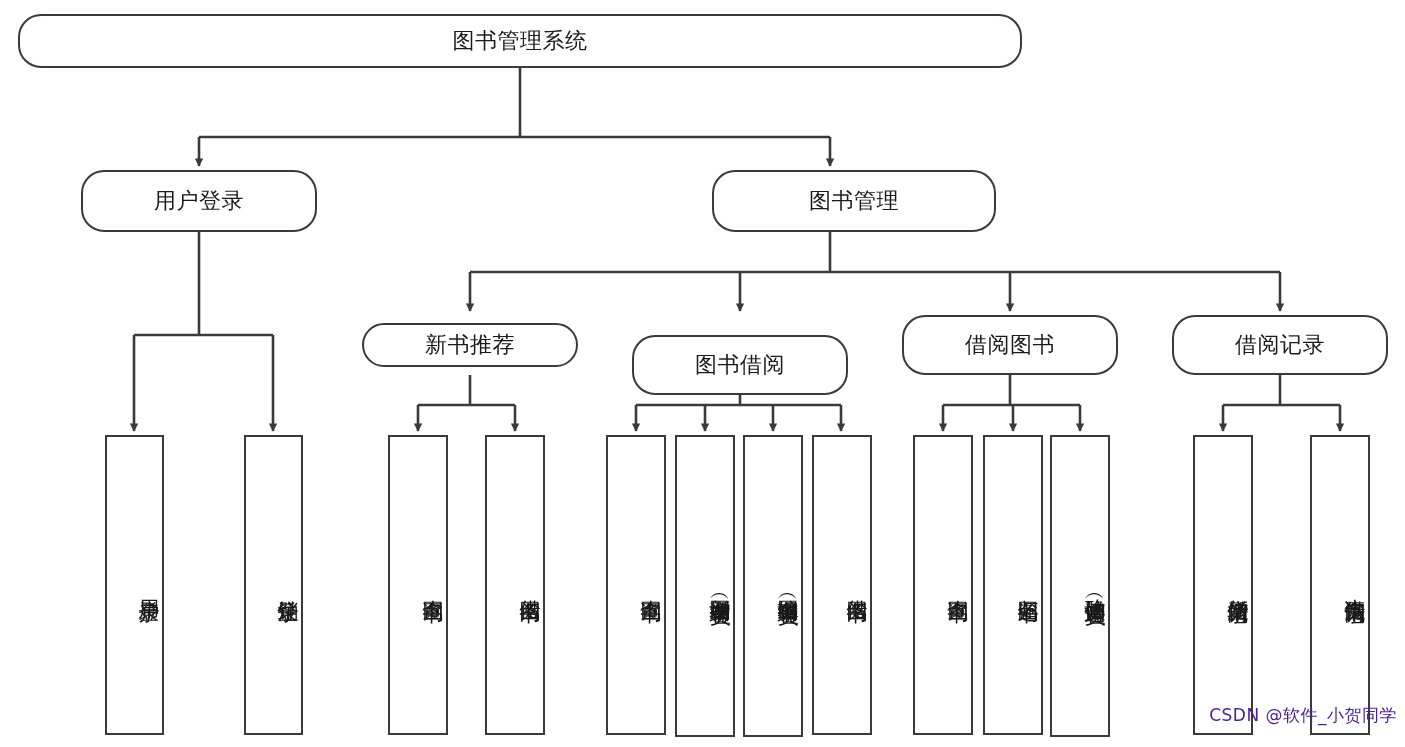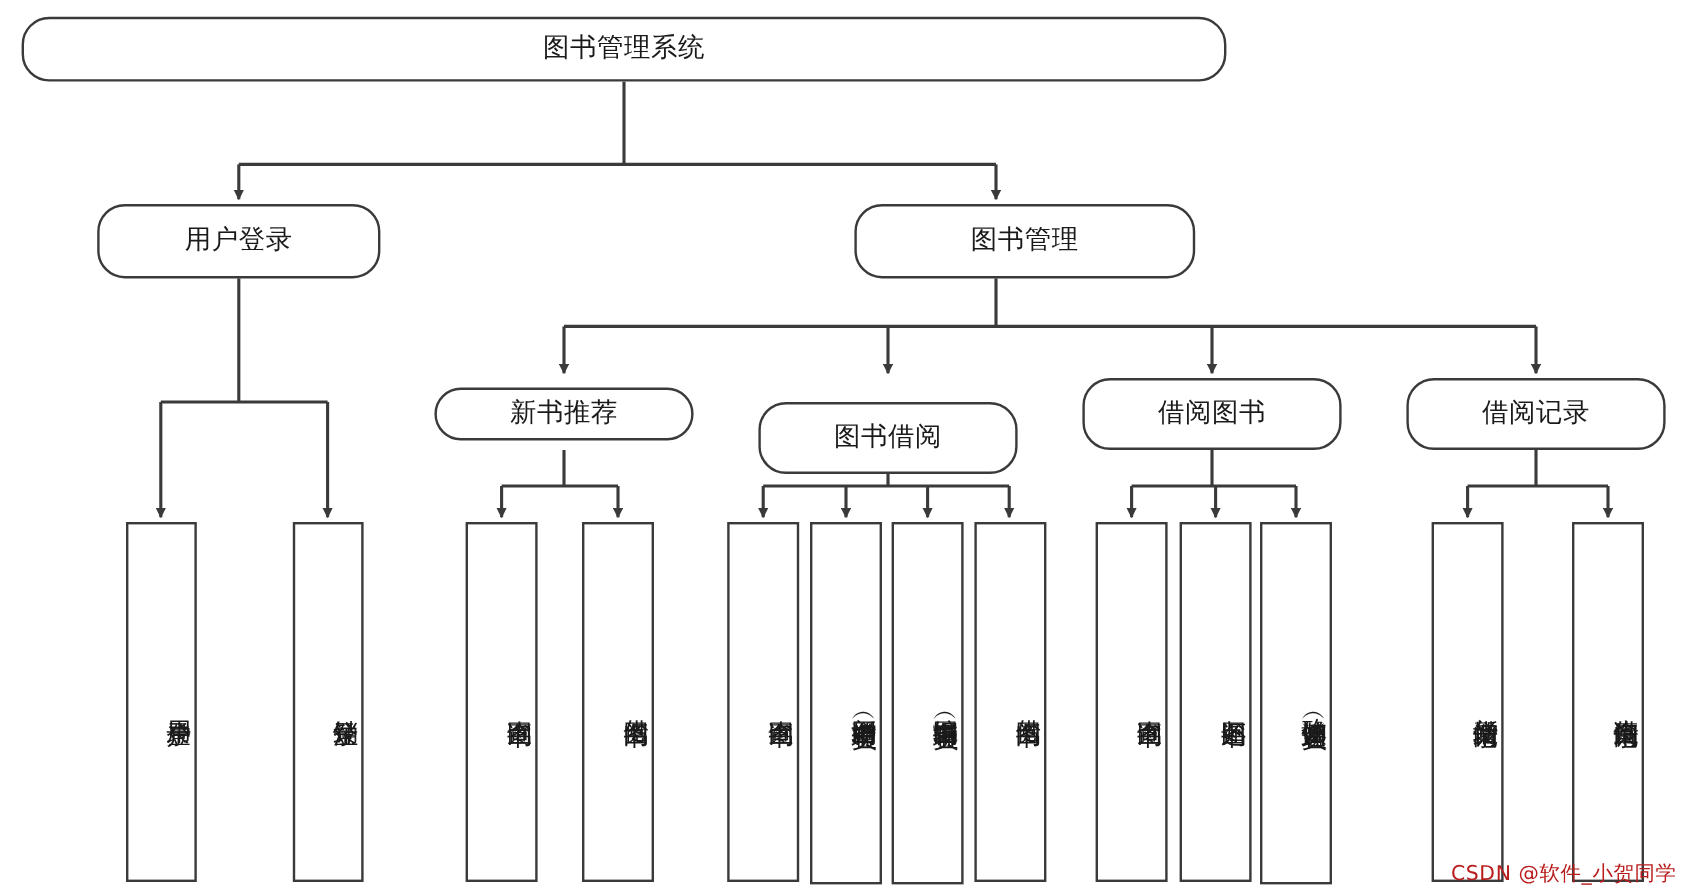--- a/index.html
+++ b/index.html
@@ -54,23 +54,23 @@
     justify-content: center;
   }
   .node-v > span {
     writing-mode: vertical-rl;
     text-orientation: upright;
     display: block;
   }
   #watermark {
     position: absolute;
     right: 8px;
-    bottom: 8px;
+    bottom: 20px;
     font-size: 17px;
-    color: #b91c1c;
+    color: #4c1d95;
     letter-spacing: 0.5px;
     white-space: nowrap;
     user-select: none;
   }
 </style>
 </head>
 <body>
 
 <div id="diagram-root">
 

